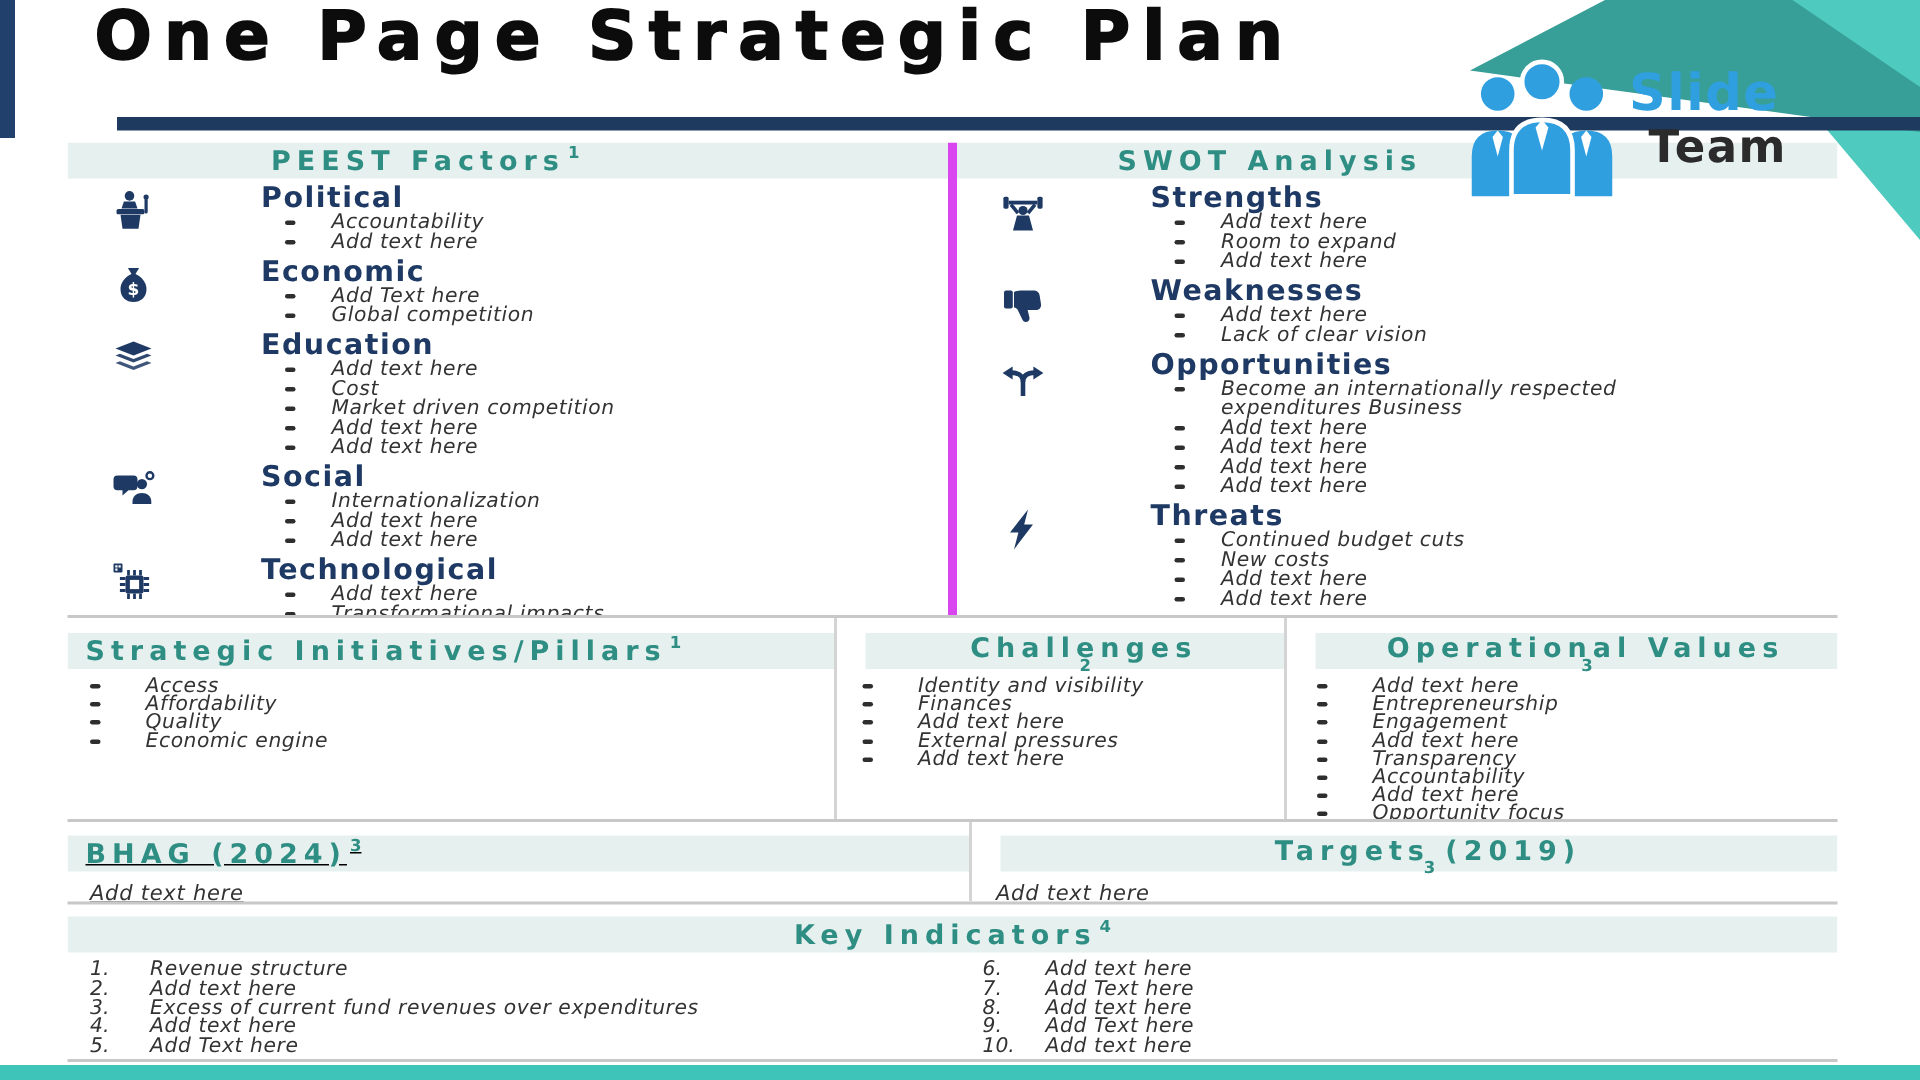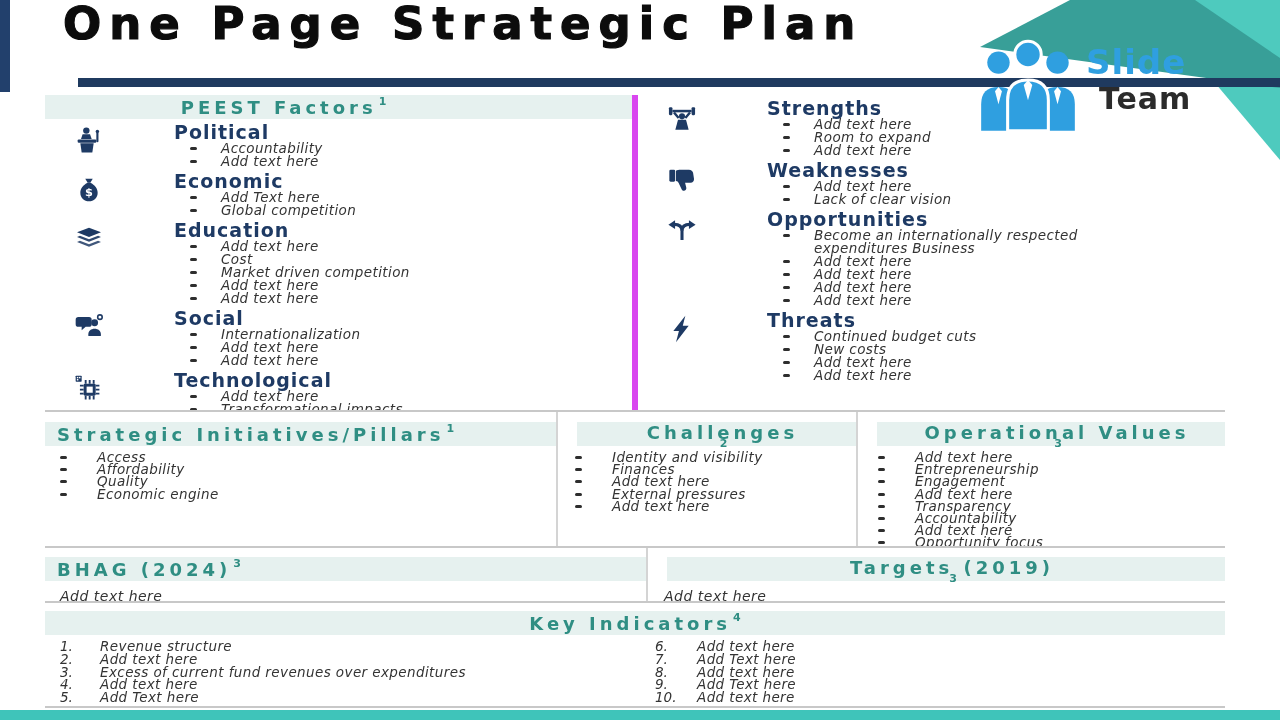--- a/index.html
+++ b/index.html
@@ -31,21 +31,21 @@
   .row1 { height:317px; overflow:hidden; }
   .row2 { height:136px; overflow:hidden; }
   .row3 { height:55px;  overflow:hidden; }
   .row4 { height:105px; overflow:hidden; display:block; }
 
   .col-peest { width:593px; border-right:6px solid #d946ef; }
   .col-swot  { width:587px; }
   .col-init  { width:513px; border-right:2px solid #d4d4d4; padding-top:10px; }
   .col-chal  { width:300px; border-right:2px solid #d4d4d4; padding-top:10px; }
   .col-oval  { width:367px; padding-top:10px; }
-  .col-bhag  { width:603px; border-right:2px solid #d4d4d4; padding-top:9px; }
+  .col-bhag  { width:603px; border-right:2px solid #d4d4d4; padding-top:9px;text-decoration:underline; }
   .col-targ  { width:577px; padding-top:9px; }
 
   .bar { height:24px; background:#e6f1ef; display:flex; align-items:center; }
   .bar .bt { color:#2f8e83; font-weight:bold; font-size:18px; letter-spacing:4px; white-space:nowrap; }
   .bsup { color:#2f8e83; font-weight:bold; font-size:11px; transform:translateY(-6px); display:inline-block; margin-left:2px; }
   .bar.center { justify-content:center; }
   .bar.left { padding-left:12px; }
   .bar-peest { padding-right:110px; }
   .bar-swot  { padding-right:170px; }
   .bar-inset { margin-left:19px;flex-direction:column; }
@@ -274,20 +274,23 @@
   <li class="brow">
     <span class="dash"></span>
     <span class="it">Transformational impacts</span>
   </li>
 </ul>
     </div>
   </div>
 </div>
       </div>
       <div class="col-swot">
+        <div class="bar center bar-swot">
+          <span class="bt">SWOT Analysis</span>
+        </div>
         <div>
   <div class="factor">
     <span class="icon-cell">
                 <svg viewBox="0 0 24 24" fill="#1e3a64">
                   <rect x="2.2" y="4.6" width="2.6" height="6" rx="0.8"></rect>
                   <rect x="19.2" y="4.6" width="2.6" height="6" rx="0.8"></rect>
                   <rect x="4.8" y="6.6" width="14.4" height="1.9"></rect>
                   <path d="M6 8.6l3.5 4.2M18 8.6l-3.5 4.2" stroke="#1e3a64" stroke-width="1.8" fill="none"></path>
                   <circle cx="12" cy="11.5" r="2.3"></circle>
                   <path d="M9 14h6l2 7.5H7z"></path>

